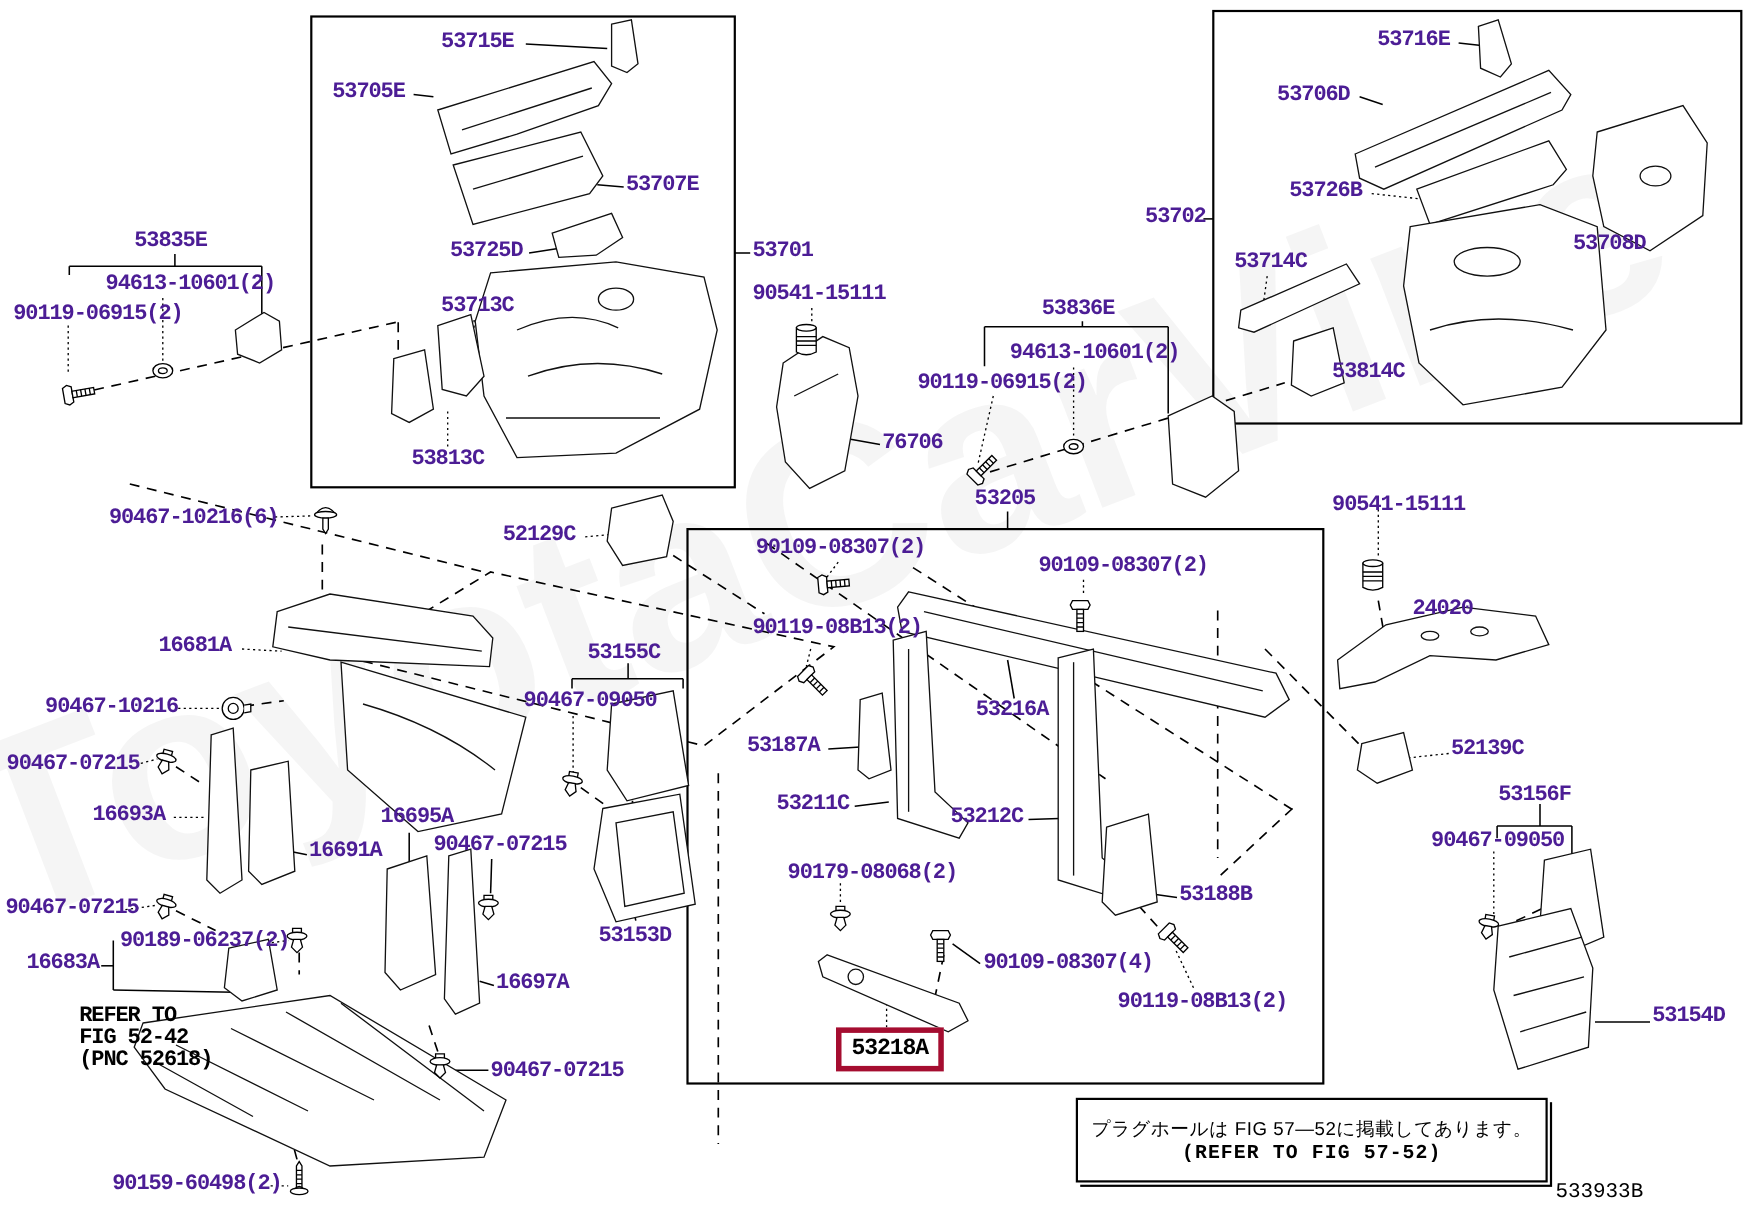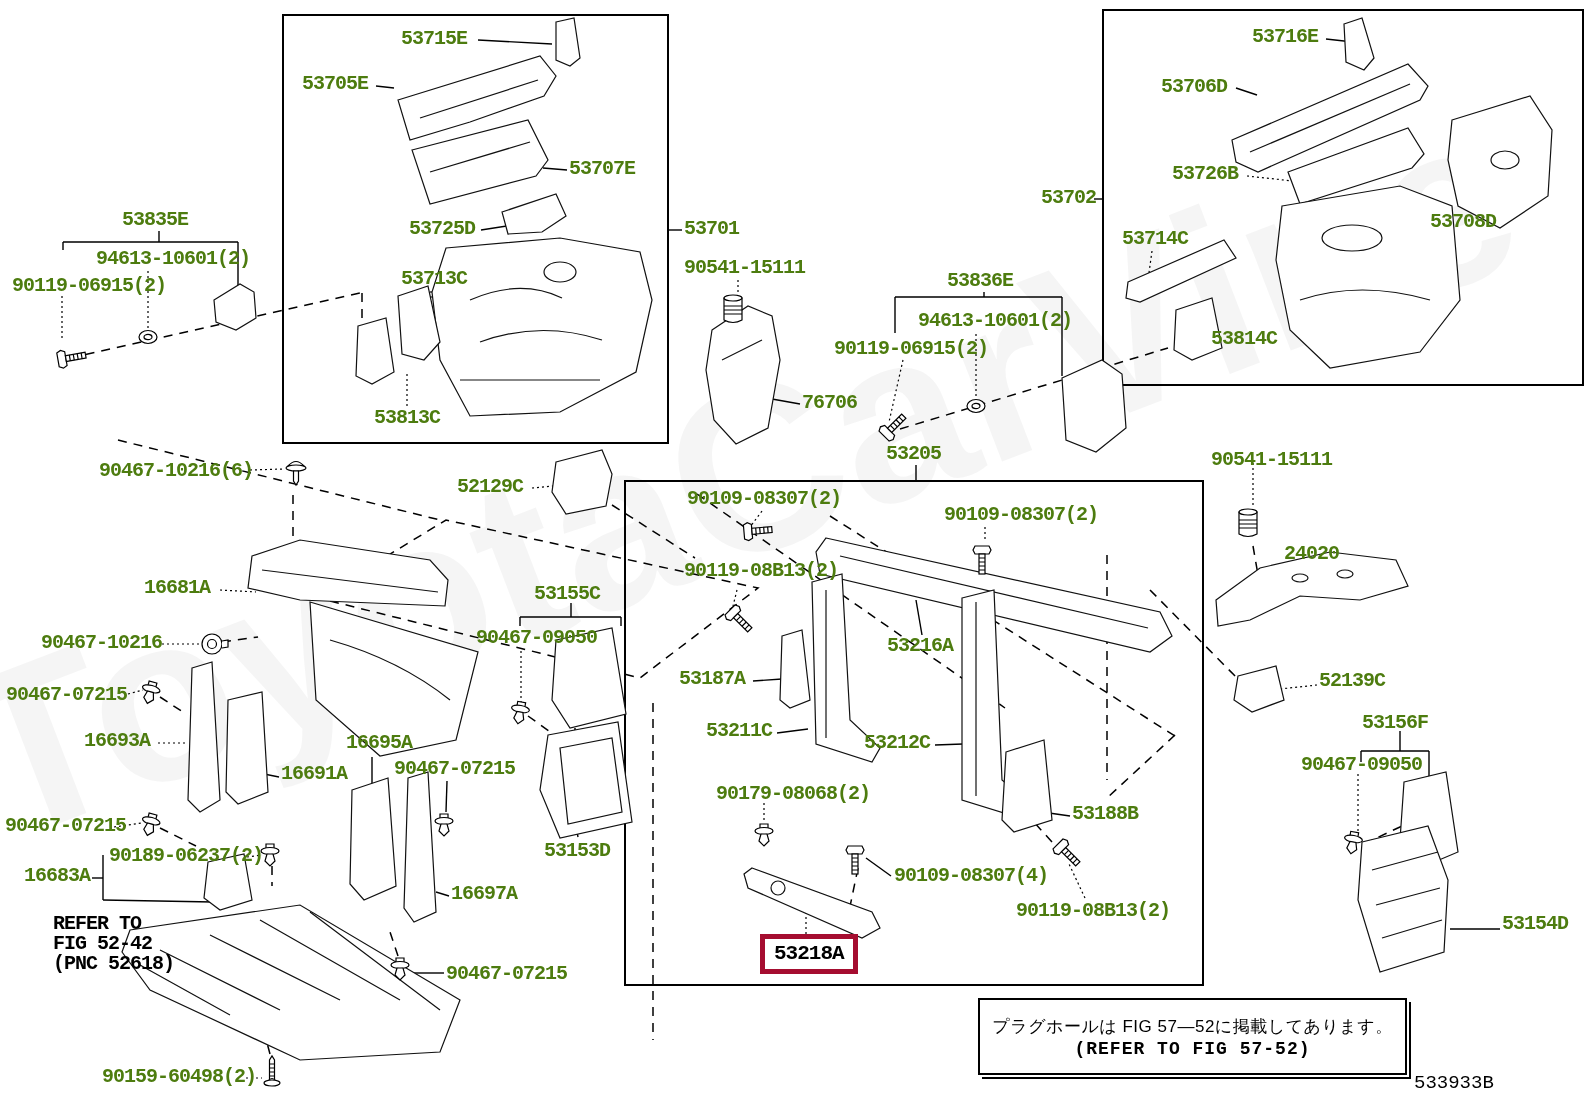--- a/index.html
+++ b/index.html
@@ -1,26 +1,26 @@
 <!DOCTYPE html>
 <html><head>
 <meta charset="utf-8">
 <style>
   html,body{margin:0;padding:0;background:#fff;}
   #stage{position:relative;width:1592px;height:1099px;background:#ffffff;overflow:hidden;
          font-family:"Liberation Mono",monospace;}
   #art{position:absolute;left:0;top:0;}
   .lbl{position:absolute;font:bold 20px "Liberation Mono",monospace;letter-spacing:-1px;
-       color:#4d7c0f;white-space:nowrap;line-height:1;}
+       color:#4c1d95;white-space:nowrap;line-height:1;}
   #watermark{position:absolute;left:-80px;top:340px;font:bold 235px "Liberation Sans",sans-serif;
        color:rgba(80,80,80,0.06);transform:rotate(-21deg);white-space:nowrap;pointer-events:none;}
   #highlight-53218A{position:absolute;left:760px;top:934px;border:5px solid #A50D30;
        background:#fff;padding:3px 9px 4px 9px;}
   #highlight-53218A span{font:bold 21px "Liberation Mono",monospace;letter-spacing:-1px;}
-  #refer-note{position:absolute;left:53px;top:914px;font:bold 20px "Liberation Mono",monospace;
+  #refer-note{position:absolute;left:72px;top:914px;font:bold 20px "Liberation Mono",monospace;
        letter-spacing:-1px;line-height:20px;}
   #note-box{position:absolute;left:978px;top:998px;width:425px;height:73px;border:2px solid #000;
        box-shadow:2px 2px 0 0 #fff,4px 4px 0 0 #000;background:#fff;text-align:center;
        display:flex;flex-direction:column;justify-content:center;gap:1px;}
   #note-box .jp{font:17px "Liberation Sans",sans-serif;letter-spacing:0.5px;text-align:center;}
   #note-box .en{font:16px "Liberation Sans",sans-serif;}
   #note-box .ref{font:bold 18px "Liberation Mono",monospace;letter-spacing:1px;}
   #diagram-code{position:absolute;left:1414px;top:1072px;font:19px "Liberation Mono",monospace;}
 </style>
 </head>

